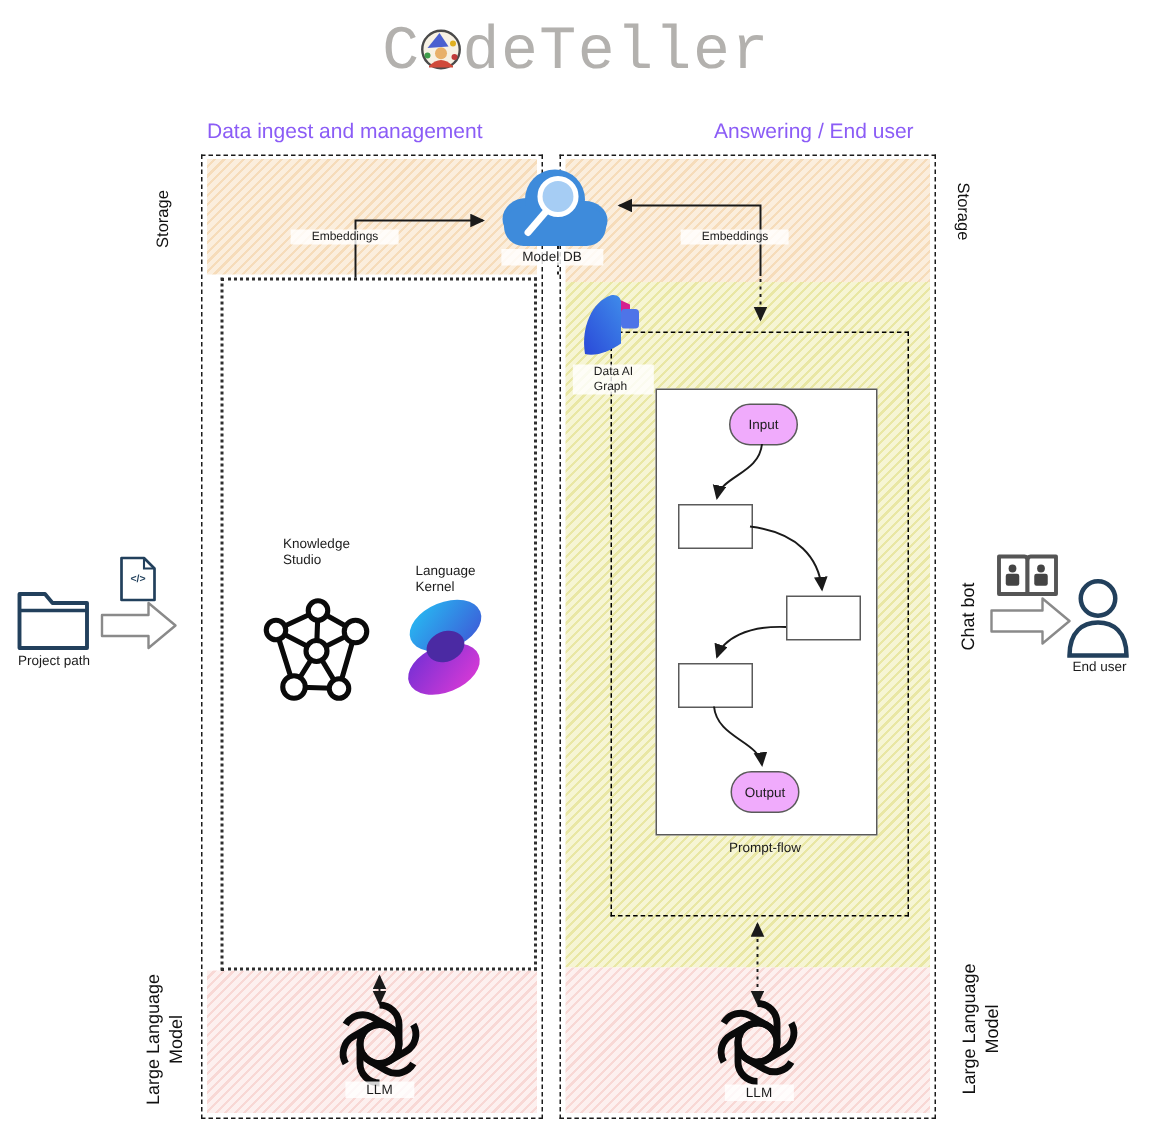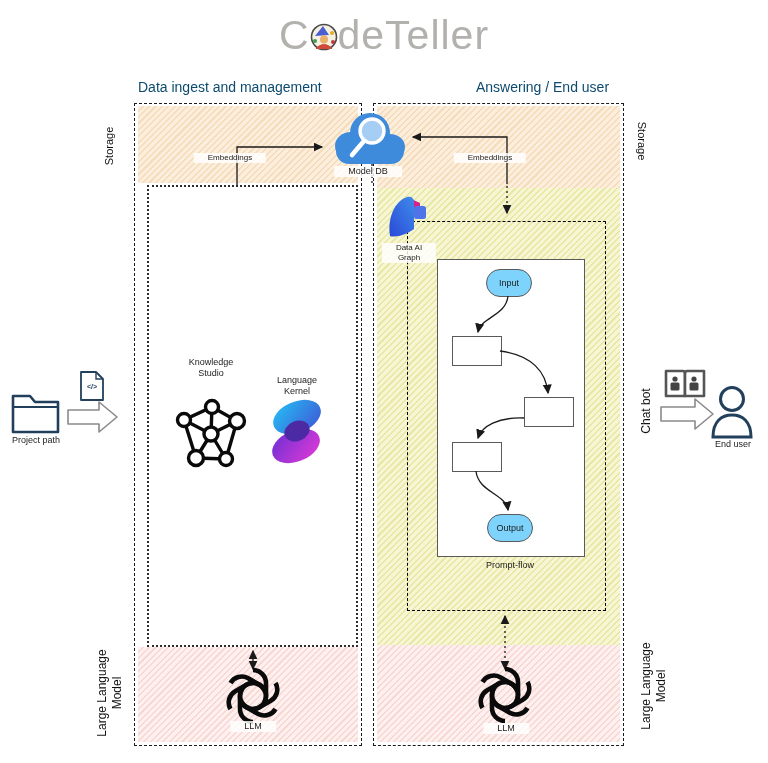--- a/index.html
+++ b/index.html
@@ -15,41 +15,41 @@
   }
   .abs{position:absolute}
   .hatch-orange{background:repeating-linear-gradient(135deg,var(--orange_base) 0 3px,var(--orange_stripe) 3px 4.5px)}
   .hatch-yellow{background:repeating-linear-gradient(135deg,var(--yellow_base) 0 3px,var(--yellow_stripe) 3px 4.5px)}
   .hatch-pink{background:repeating-linear-gradient(135deg,var(--pink_base) 0 3px,var(--pink_stripe) 3px 4.5px)}
   .box-dashed{border:1.6px dashed var(--line_black)}
   .box-dashed-sm{border:1.6px dashed #000}
   .box-dotted{border:2px dotted #2e2e2e;background:#fff}
   .title{
     position:absolute;top:12px;left:0;width:768px;text-align:center;
-    font-family:Liberation Sans, sans-serif;font-size:41px;
+    font-family:Liberation Mono, monospace;font-size:41px;
     color:var(--title_gray);letter-spacing:1px;
   }
   .title .mascot{display:inline-block;width:28px;height:28px;vertical-align:-2px}
-  .hdr{position:absolute;font-size:14px;color:#0c4a6e;white-space:nowrap}
+  .hdr{position:absolute;font-size:14px;color:#8b5cf6;white-space:nowrap}
   .lbl{
-    position:absolute;font-size:9px;color:#1c1c1c;text-align:center;line-height:1.25;
+    position:absolute;font-size:9px;color:#1c1c1c;line-height:1.25;
     transform:translate(-50%,0);background:rgba(255,255,255,.82);padding:0 14px;white-space:nowrap
   }
   .lbl.tiny{font-size:8px}
   .lbl.bare{background:transparent}
   .vlabel{
     position:absolute;font-size:11px;color:#111;white-space:nowrap;text-align:center;line-height:1.25;
     transform:translate(-50%,-50%) rotate(-90deg);transform-origin:center center
   }
   .vlabel.cw{transform:translate(-50%,-50%) rotate(90deg)}
   .vlabel.big{font-size:12px}
   .pf-box{position:absolute;border:1px solid #5a5a5a;background:#fff}
   .pf-rect{position:absolute;border:1px solid #5a5a5a;background:#fff}
   .pf-stadium{
-    position:absolute;border:1px solid #5a5a5a;background:#7dd3fc;border-radius:14px;
+    position:absolute;border:1px solid #5a5a5a;background:#f0abfc;border-radius:14px;
     display:flex;align-items:center;justify-content:center;font-size:9px;color:#1c1c1c
   }
   svg.overlay{position:absolute;left:0;top:0;pointer-events:none}
 </style>
 </head>
 <body style="--orange_base: #fbeedd; --orange_stripe: #f6dcba; --yellow_base: #f6f5d4; --yellow_stripe: #e9e7a4; --pink_base: #fdf0ef; --pink_stripe: #f8d8d5; --navy: #22405c; --icon_gray: #5f6368; --arrow_gray: #8a8a8a; --cloud_blue: #3e8bdb; --cloud_glass: #a6cdf4; --title_gray: #b3b1ae; --line_black: #1a1a1a;">
 
 <div class="title">
   <span>C</span><span class="mascot"><svg width="28" height="28" viewBox="-14 -14 28 28">
       <circle r="12.5" fill="#f7f1e4" stroke="#4a4a4a" stroke-width="1.6"></circle>

